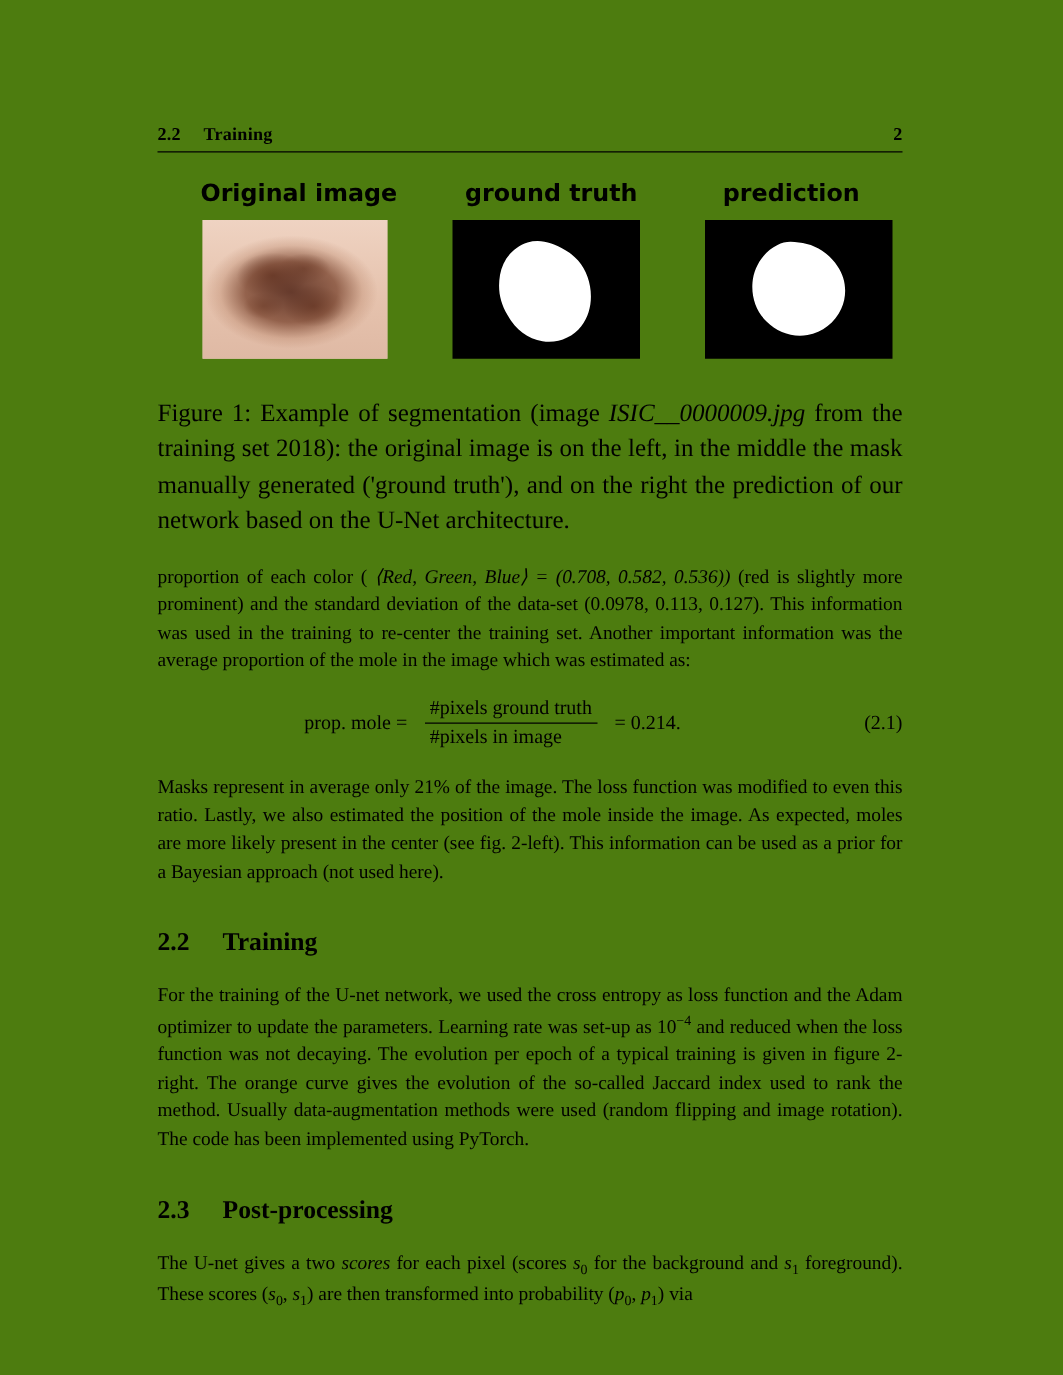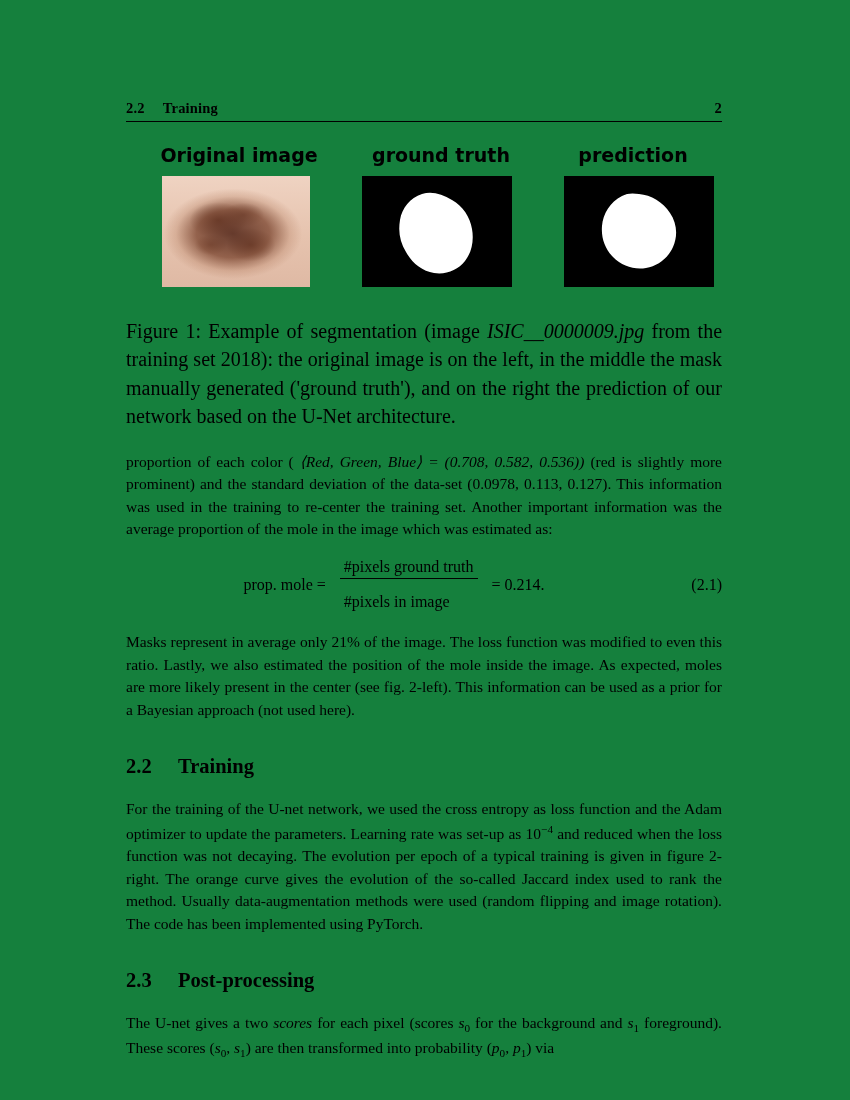--- a/index.html
+++ b/index.html
@@ -13,21 +13,21 @@
     font-family: "Liberation Serif", serif;
     color: #000000;
     position: relative;
     overflow: hidden;
   }
   .page {
     position: absolute;
     left: 0; top: 0;
     width: 850px;
     height: 1100px;
-    background: #15803d;
+    background: #4d7c0f;
   }
   .content {
     position: absolute;
     left: 126px;
     top: 100px;
     width: 596px;
   }
 
   
   .header-row {
@@ -136,21 +136,21 @@
   }
   .eq-lhs { margin-right: 8px; }
   .frac {
     display: inline-flex;
     flex-direction: column;
     text-align: left;
     vertical-align: middle;
     margin: 0 6px;
   }
   .frac .num { padding: 0 4px 2px 4px; }
-  .frac .den { padding: 14px 4px 0 4px; border-top: 1px solid #000; }
+  .frac .den { padding: 2px 4px 0 4px; border-top: 1px solid #000; }
   .eq-rhs { margin-left: 8px; }
   .eq-tag { width: 60px; text-align: right; }
 
   
   h2.section {
     font-family: "Liberation Serif", serif;
     font-weight: bold;
     font-size: 20.5px;
     margin: 34px 0 8px 0;
     display: flex;

